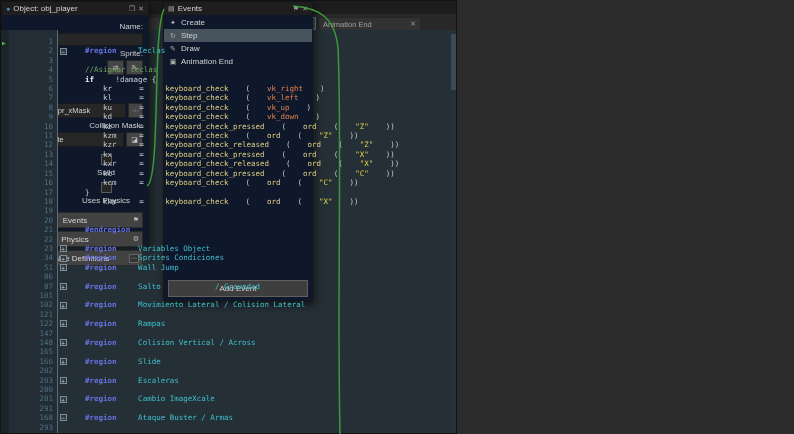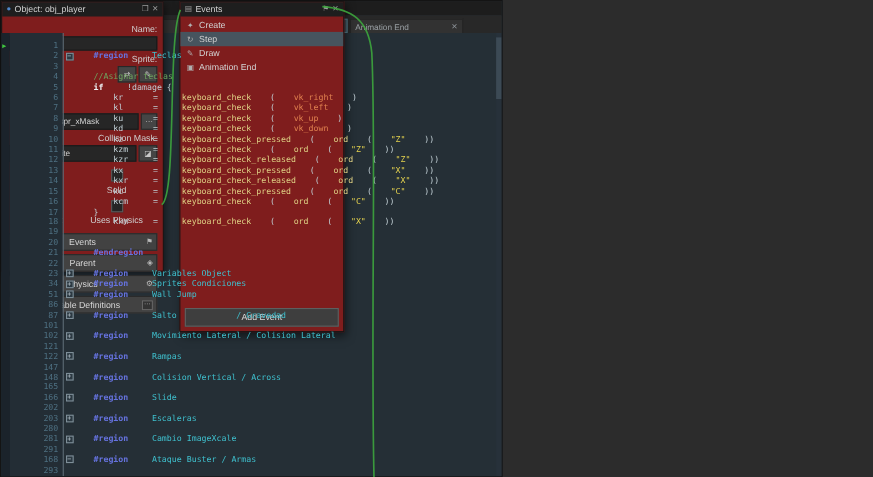--- a/index.html
+++ b/index.html
@@ -2,21 +2,21 @@
 <html><head>
 <meta charset="utf-8">
 <style>
   html,body{margin:0;padding:0;}
   body{
     width:794px;height:434px;position:relative;overflow:hidden;
     background:#2c2c2c;
     font-family:"Liberation Sans",sans-serif;
     -webkit-font-smoothing:antialiased;
   }
-  .panel{position:absolute;background:#7f1d1d;border:1px solid #161616;box-shadow:2px 3px 8px rgba(0,0,0,.55);}
+  .panel{position:absolute;background:#0f172a;border:1px solid #161616;box-shadow:2px 3px 8px rgba(0,0,0,.55);}
   .titlebar{height:13px;background:#1e1e1e;display:flex;align-items:center;gap:3px;padding:0 4px;}
   .titlebar .ttl{flex:1;color:#d2d2d2;font-size:8px;white-space:nowrap;overflow:hidden;}
   .tb-ic{color:#9c9c9c;font-size:7px;line-height:7px;cursor:default;}
   
   #objpanel{left:1px;top:1px;width:146px;height:244px;}
   .obj-body{padding:4px 5px;color:#cfcfcf;font-size:8px;}
   .lbl{margin:3px 0 2px 0;text-align:right;}
   .tinput{width:100%;box-sizing:border-box;height:13px;background:#262626;border:1px solid #1a1a1a;
           color:#d8d8d8;font-size:8px;font-family:"Liberation Sans",sans-serif;padding:0 3px;outline:none;}
   .drop{background:#262626;border:1px solid #1a1a1a;height:13px;display:flex;align-items:center;
@@ -160,24 +160,20 @@
           <span class="box"></span>
           <span>Uses Physics</span>
         </div>
       </div>
     <div>
         <div class="obtn">
           <span>Events</span>
           <span class="ic">⚑</span>
         </div>
         <div class="obtn">
-          <span>Parent</span>
-          <span class="ic">◈</span>
-        </div>
-        <div class="obtn">
           <span>Physics</span>
           <span class="ic">⚙</span>
         </div>
         <div class="obtn">
           <span>Variable Definitions</span>
           <span class="ic boxed">⋯</span>
         </div>
       </div>
   </div>
 </div>

